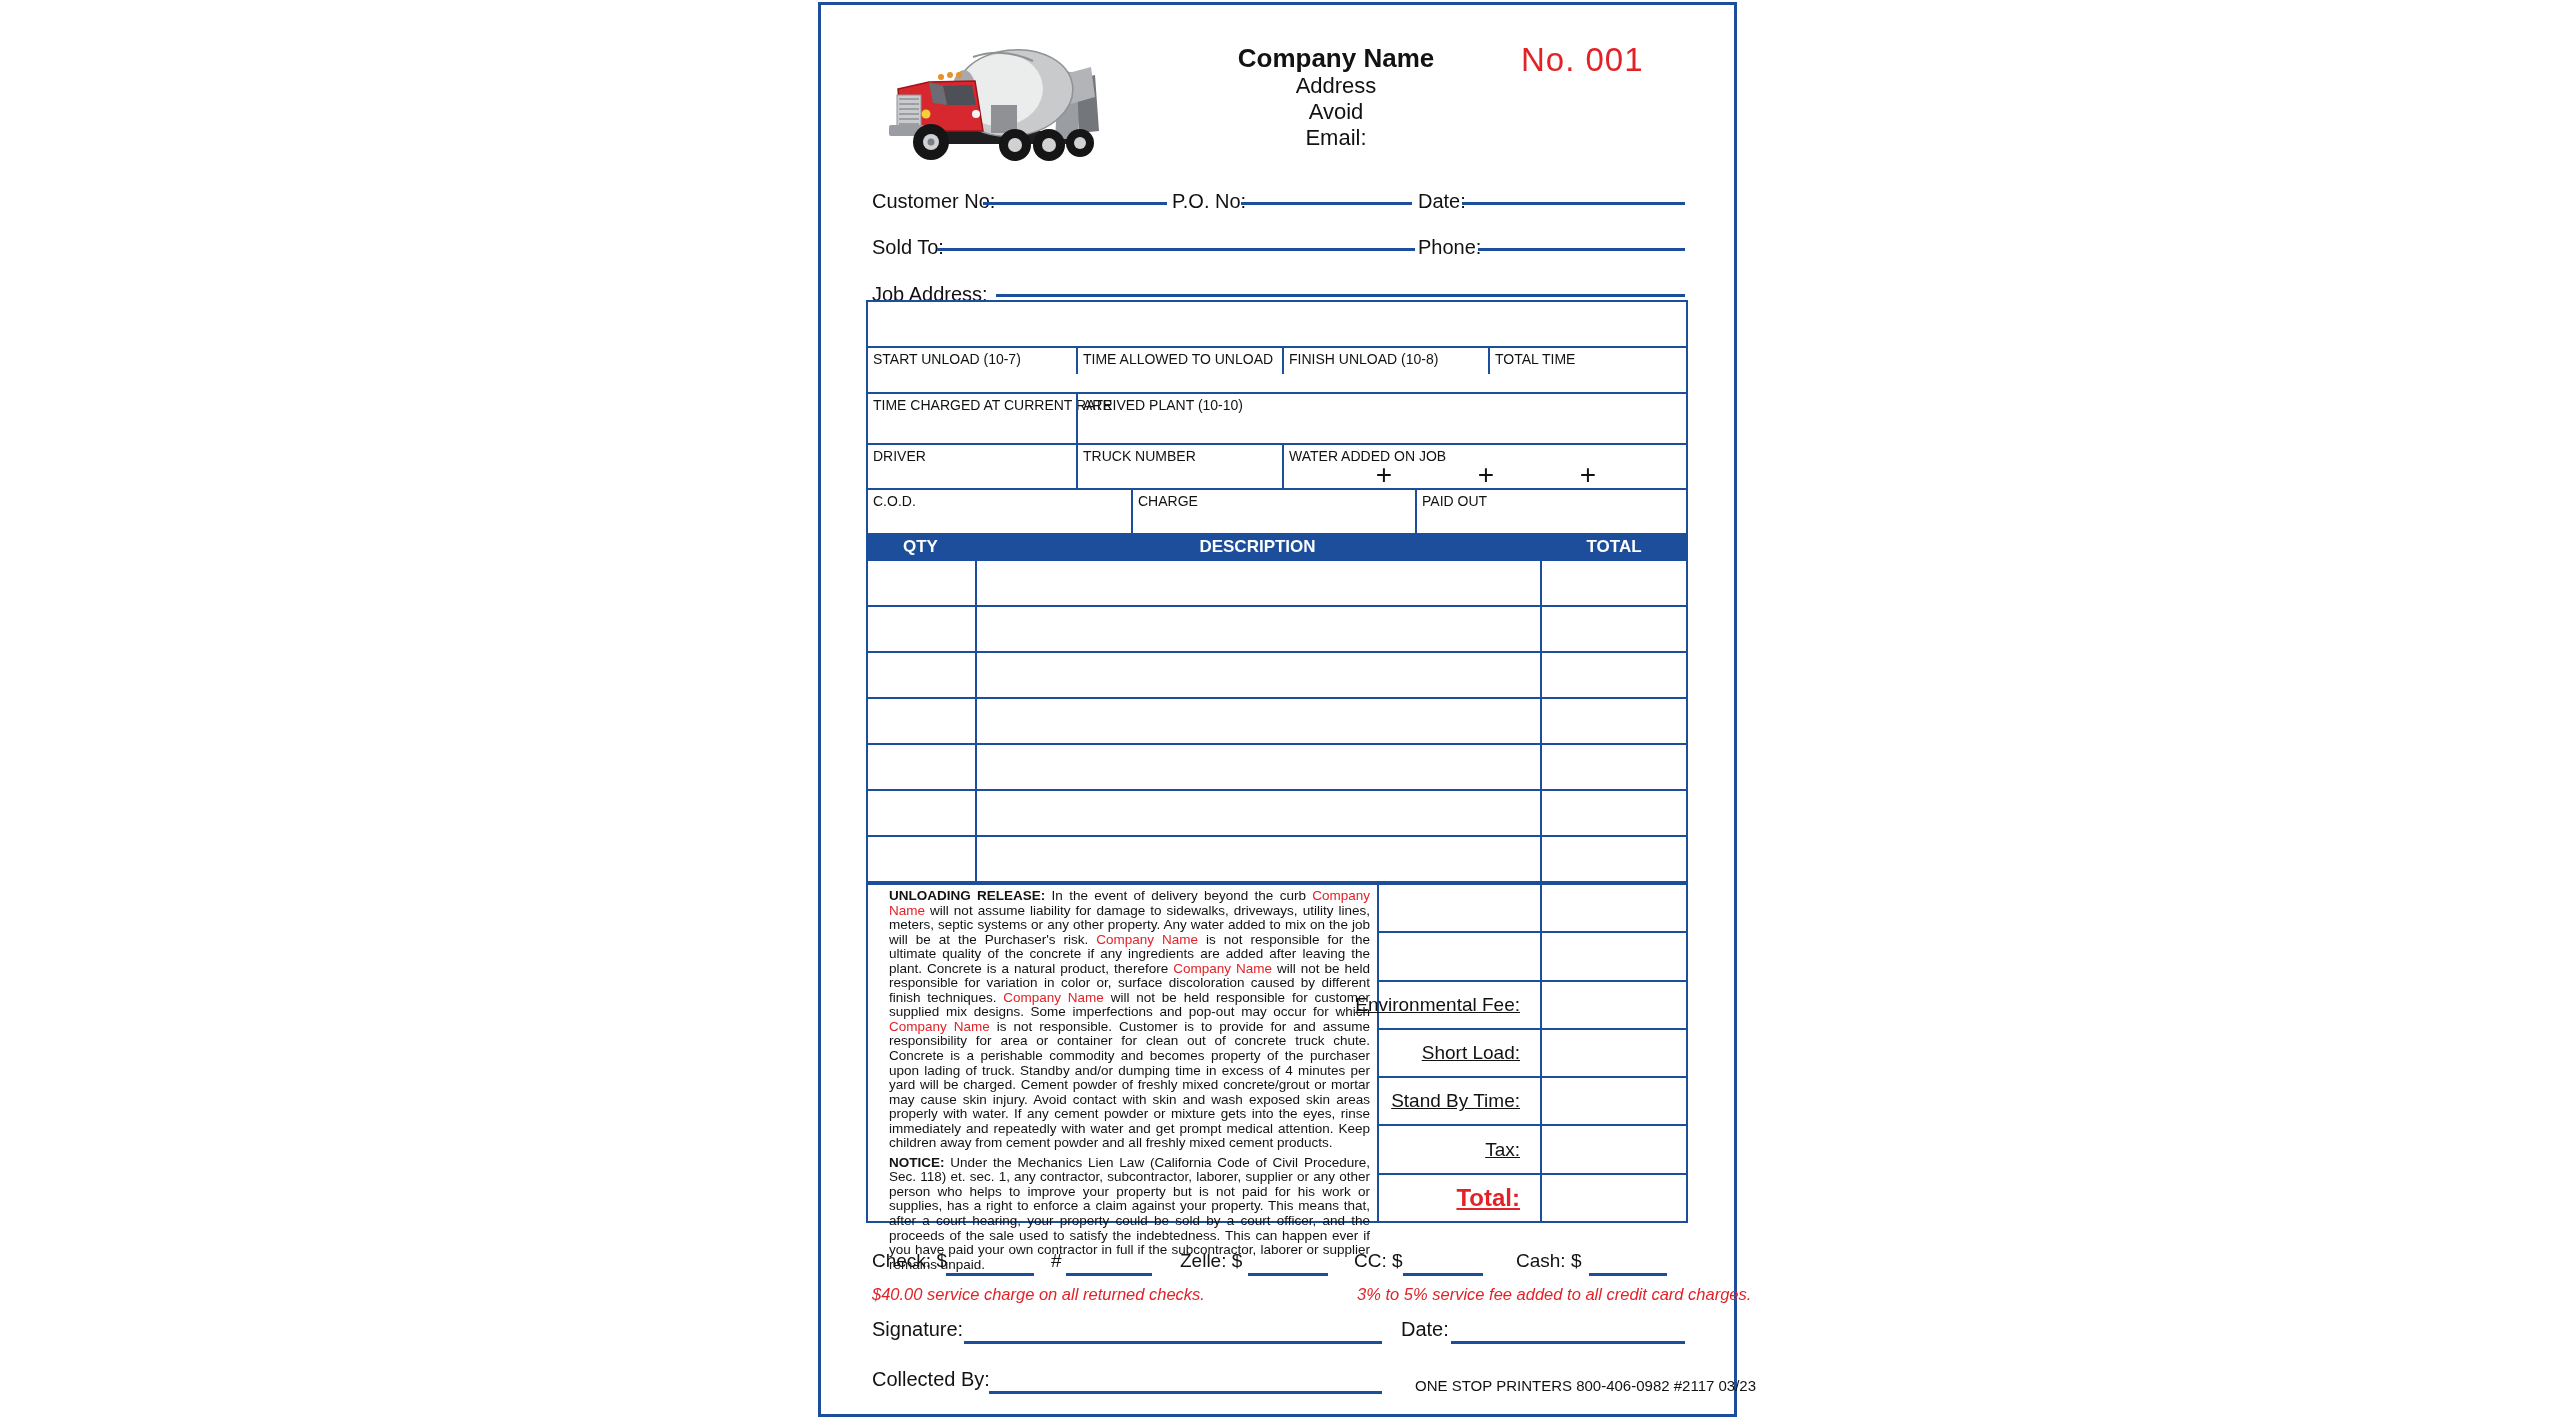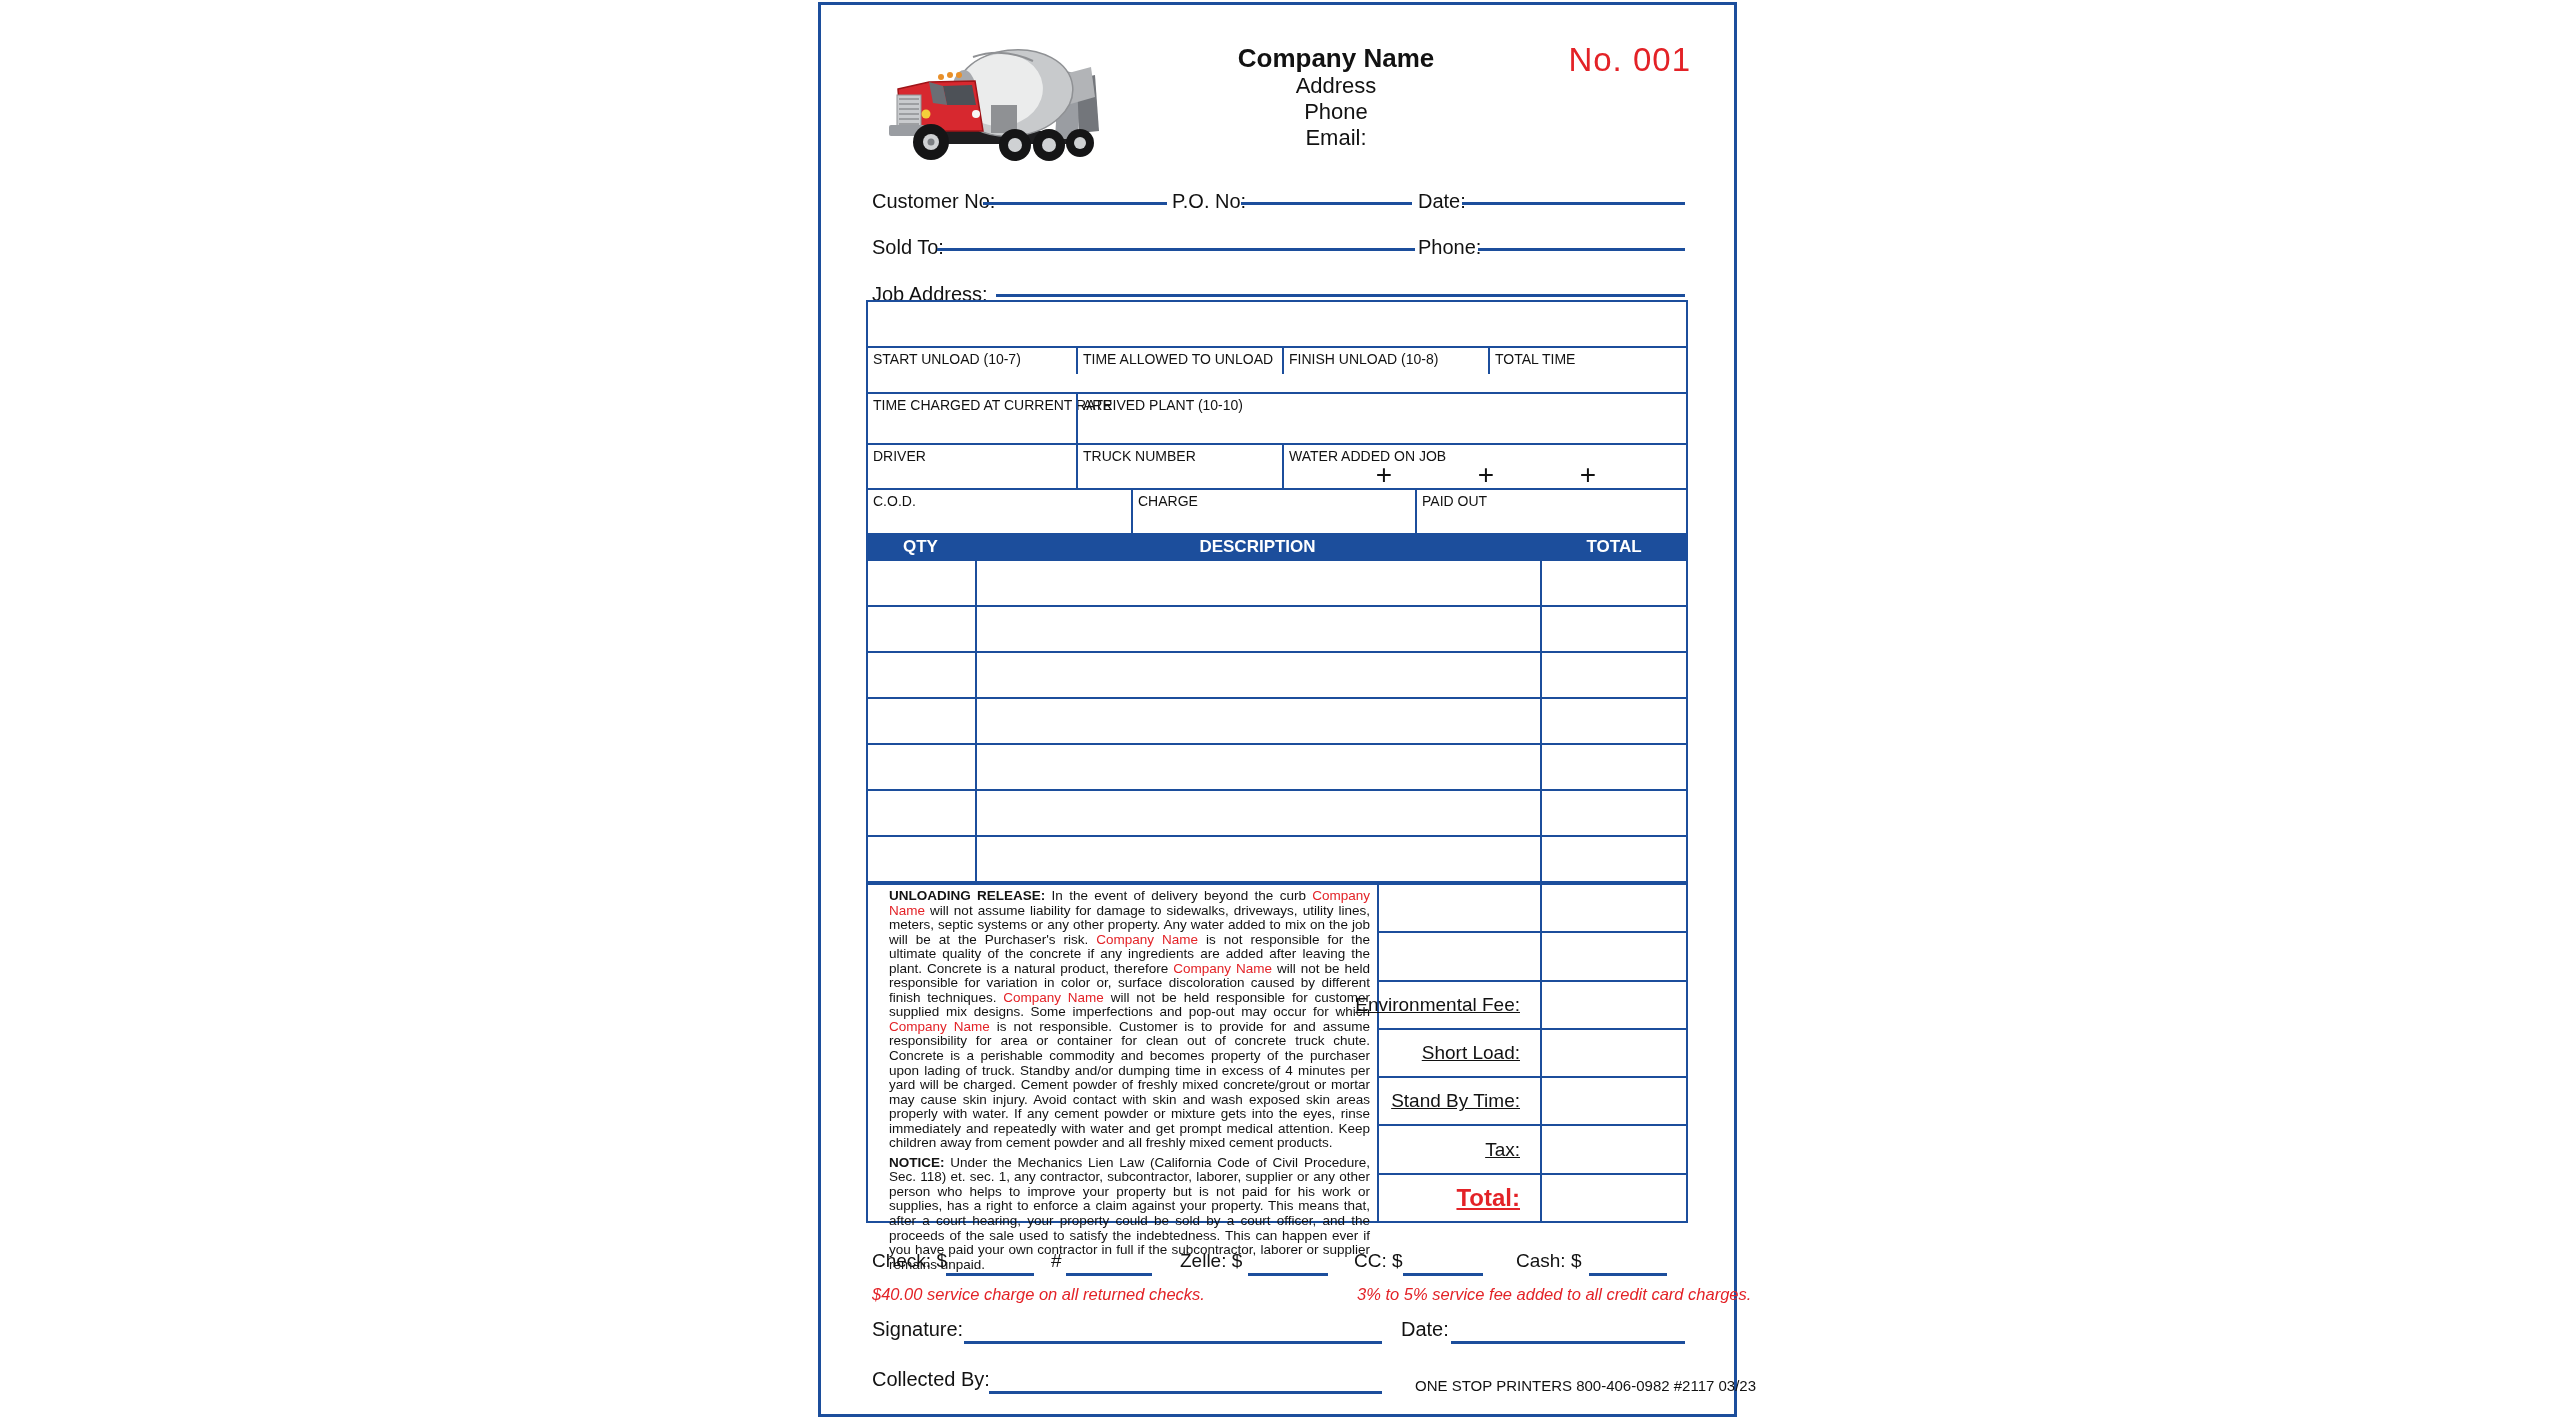--- a/index.html
+++ b/index.html
@@ -13,21 +13,21 @@
 
   .sheet{
     position:absolute;left:818px;top:2px;width:919px;height:1415px;
     border:3px solid var(--blue);background:#fff;
   }
 
   
   .hdr-center{position:absolute;left:365px;top:38px;width:300px;text-align:center;}
   .hdr-company{font-size:26px;font-weight:bold;line-height:30px;}
   .hdr-line{font-size:22px;line-height:26px;}
-  .form-no{position:absolute;left:700px;top:36px;width:170px;text-align:right;
+  .form-no{position:absolute;left:700px;top:36px;width:170px;
     font-size:33px;color:var(--red);letter-spacing:1px;}
 
   
   .lbl{position:absolute;font-size:20px;white-space:nowrap;margin-top:8px;}
   .uline{position:absolute;height:3px;background:var(--blue);}
 
   
   .tgrid{position:absolute;left:45px;top:295px;width:822px;height:235px;
     border:2px solid var(--blue);}
   .tg-row{position:absolute;left:0;right:0;}
@@ -109,21 +109,21 @@
     <circle cx="152" cy="110" r="7" fill="#cfd1d3"></circle>
     <circle cx="186" cy="110" r="16" fill="#151516"></circle>
     <circle cx="186" cy="110" r="7" fill="#cfd1d3"></circle>
     <circle cx="217" cy="108" r="14" fill="#151516"></circle>
     <circle cx="217" cy="108" r="6" fill="#cfd1d3"></circle>
   </svg>
 
   <div class="hdr-center">
     <div class="hdr-company">Company Name</div>
     <div class="hdr-line">Address</div>
-    <div class="hdr-line">Phone</div>
+    <div class="hdr-line">Avoid</div>
     <div class="hdr-line">Email:</div>
   </div>
 
   <div class="form-no">No. 001</div>
 
   <span class="lbl" style="left:51px;top:177px">Customer No:</span>
   <div class="uline" style="left:162px;top:197px;width:184px"></div>
   <span class="lbl" style="left:351px;top:177px">P.O. No:</span>
   <div class="uline" style="left:420px;top:197px;width:171px"></div>
   <span class="lbl" style="left:597px;top:177px">Date:</span>

